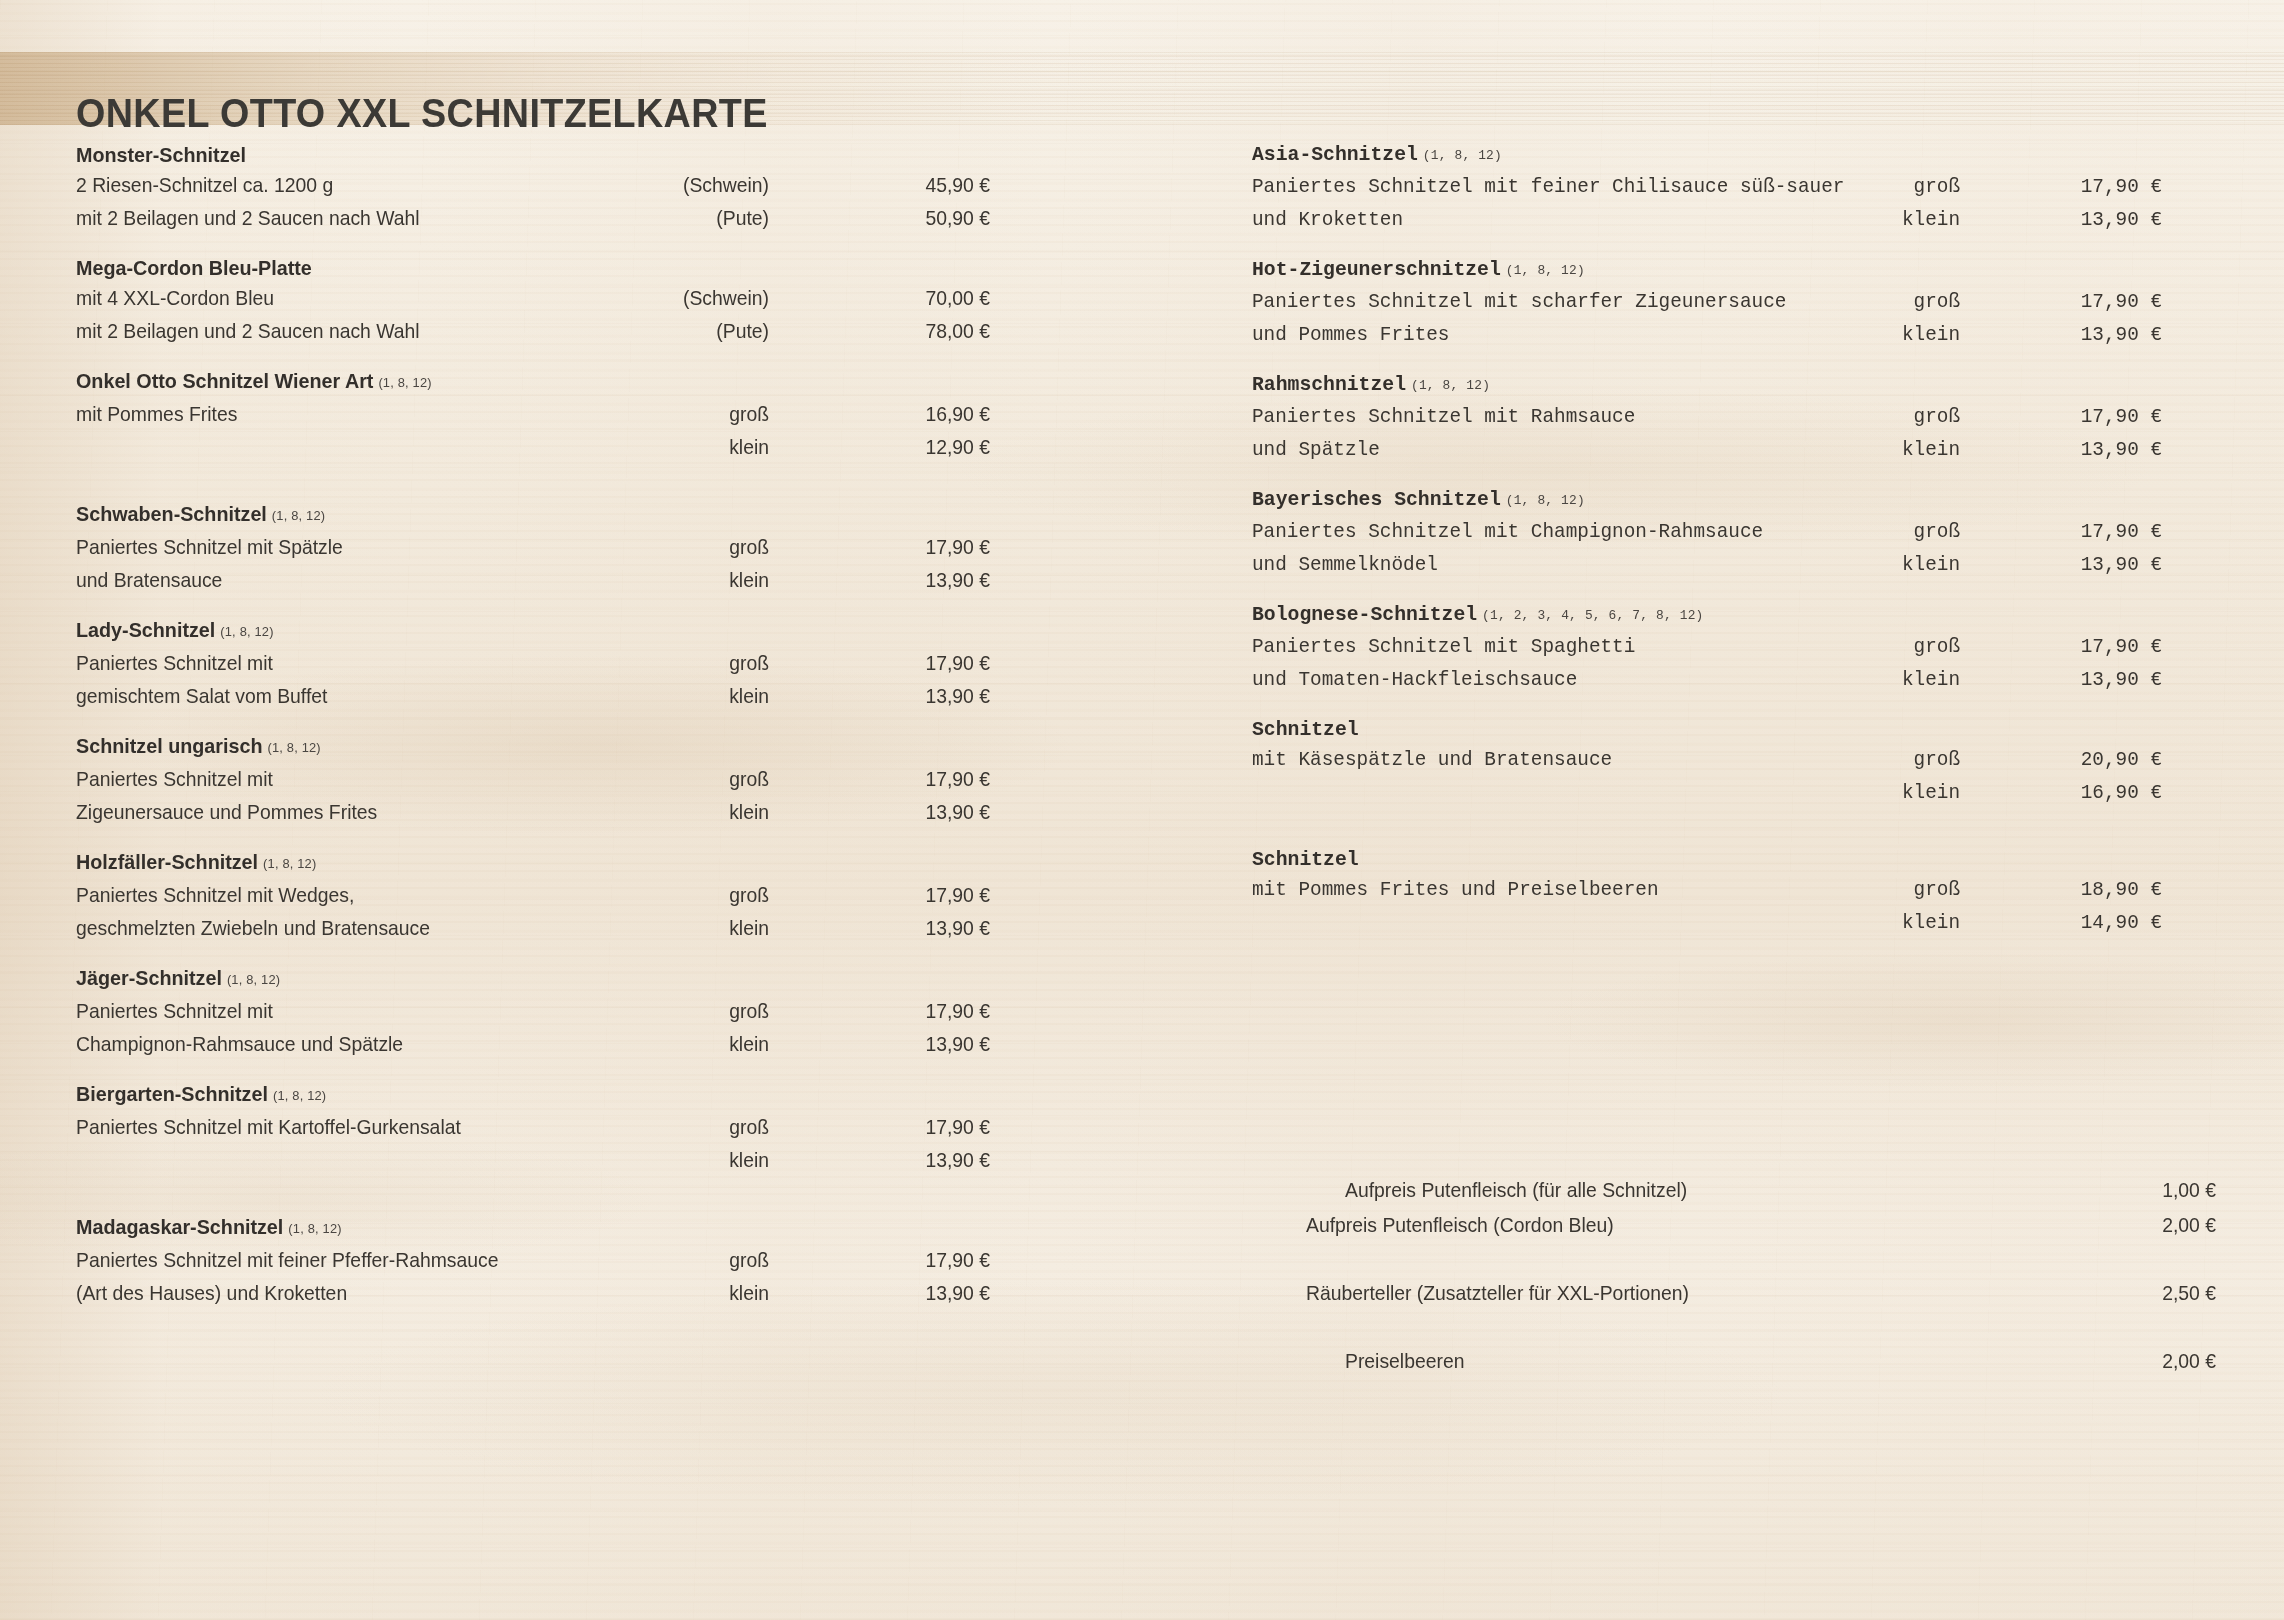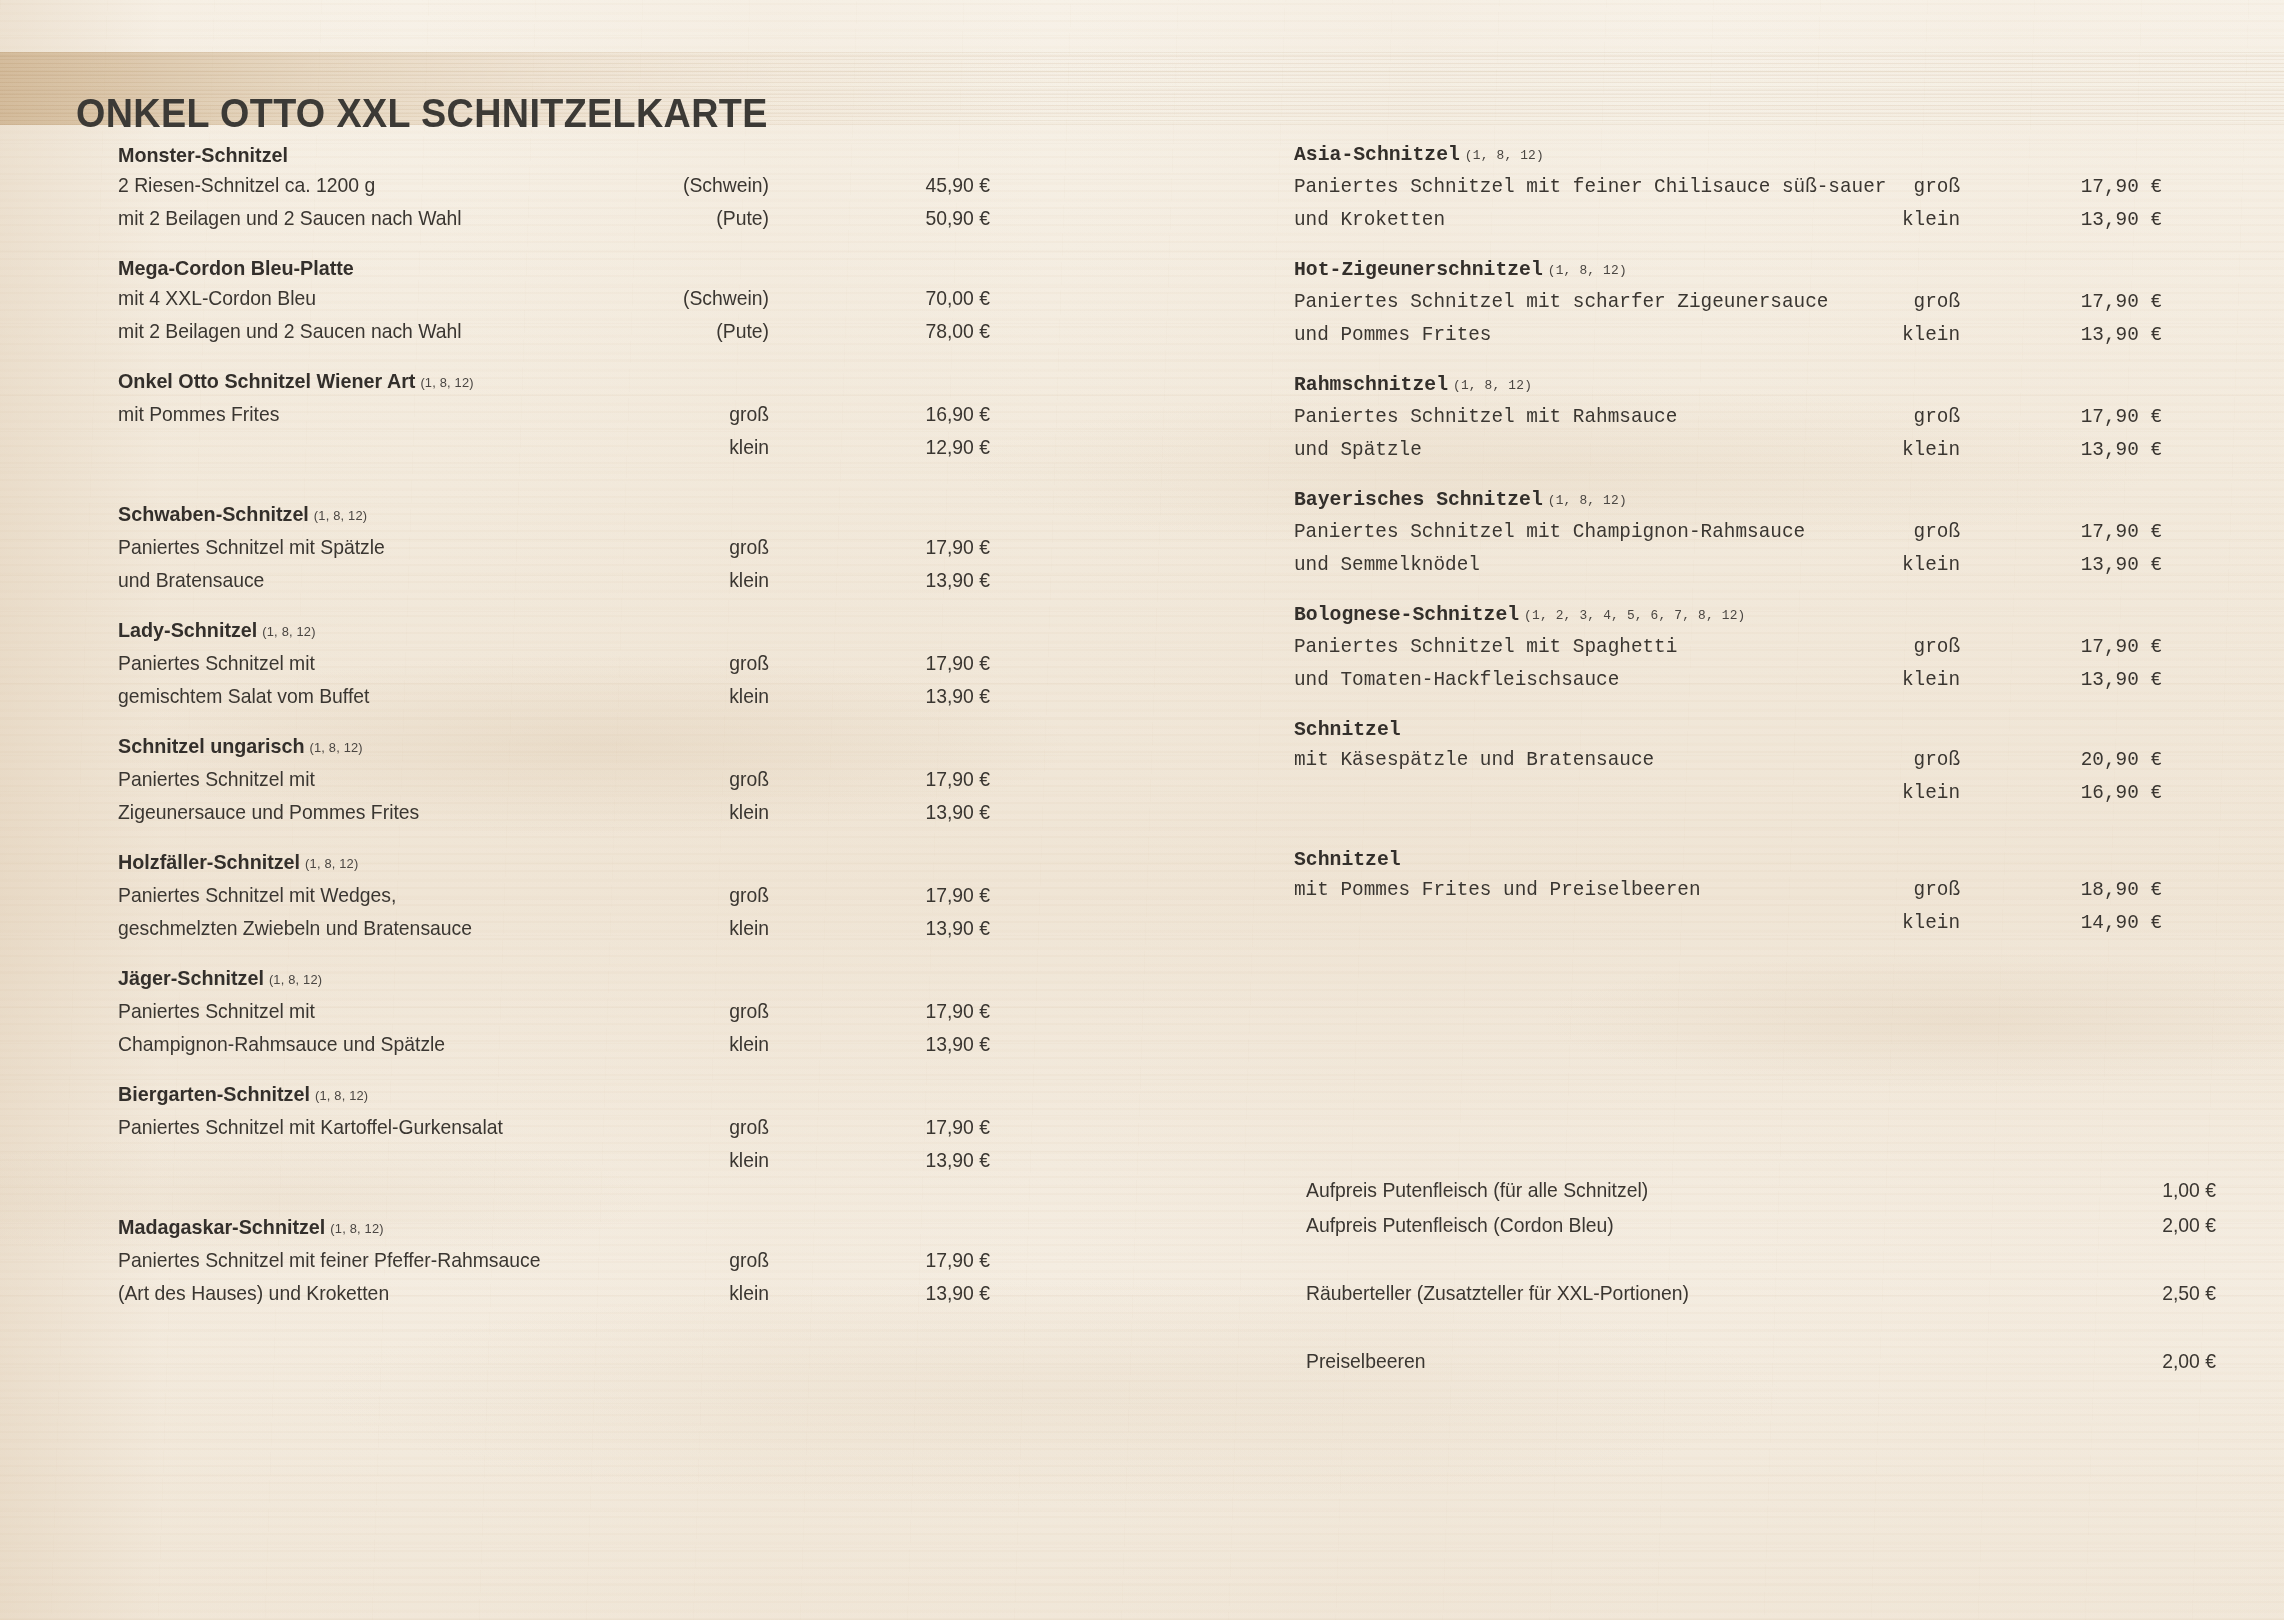--- a/index.html
+++ b/index.html
@@ -96,21 +96,21 @@
     transform-origin:left center;
     white-space:nowrap;
     z-index:3;
   }
 
   
   .column{position:absolute;top:141px;}
   #col-left{left:76px;width:929px;}
   #col-right{left:1252px;width:910px;font-family:Liberation Mono, monospace;}
 
-  .item{position:relative;margin-bottom:20px;margin-left:42px;}
+  .item{position:relative;margin-bottom:20px;}
   .item.gap-lg{margin-bottom:37px;}
 
   .item-name{
     font-size:21px;line-height:27px;font-weight:700;color:#332f2b;
     transform:scaleX(.94);transform-origin:left center;
     white-space:nowrap;
   }
   .allergens{
     font-size:13.7px;font-weight:400;color:#4a4642;
     letter-spacing:0.2px;padding-left:5.3px;
@@ -145,21 +145,21 @@
   
   #col-right .size{right:202px;width:129px;}
   #col-right .price{right:0px;width:167px;}
 
   
   #extras{position:absolute;left:1306px;top:1172px;width:910px;}
   .extra{position:relative;height:35px;}
   .extra .desc{line-height:35px;}
   .extra .size{line-height:35px;right:202px;width:145px;}
   .extra .price{line-height:35px;right:0px;width:167px;}
-  .extra.space-sm{margin-bottom:0px;}
+  .extra.space-sm{margin-bottom:0px;margin-left:39px;}
   .extra.space-md{margin-bottom:33px;}
 </style>
 </head>
 <body>
 
 <div id="wood"></div>
 <div id="title-band"></div>
 
 <h1 id="page-title">ONKEL OTTO XXL SCHNITZELKARTE</h1>
 

